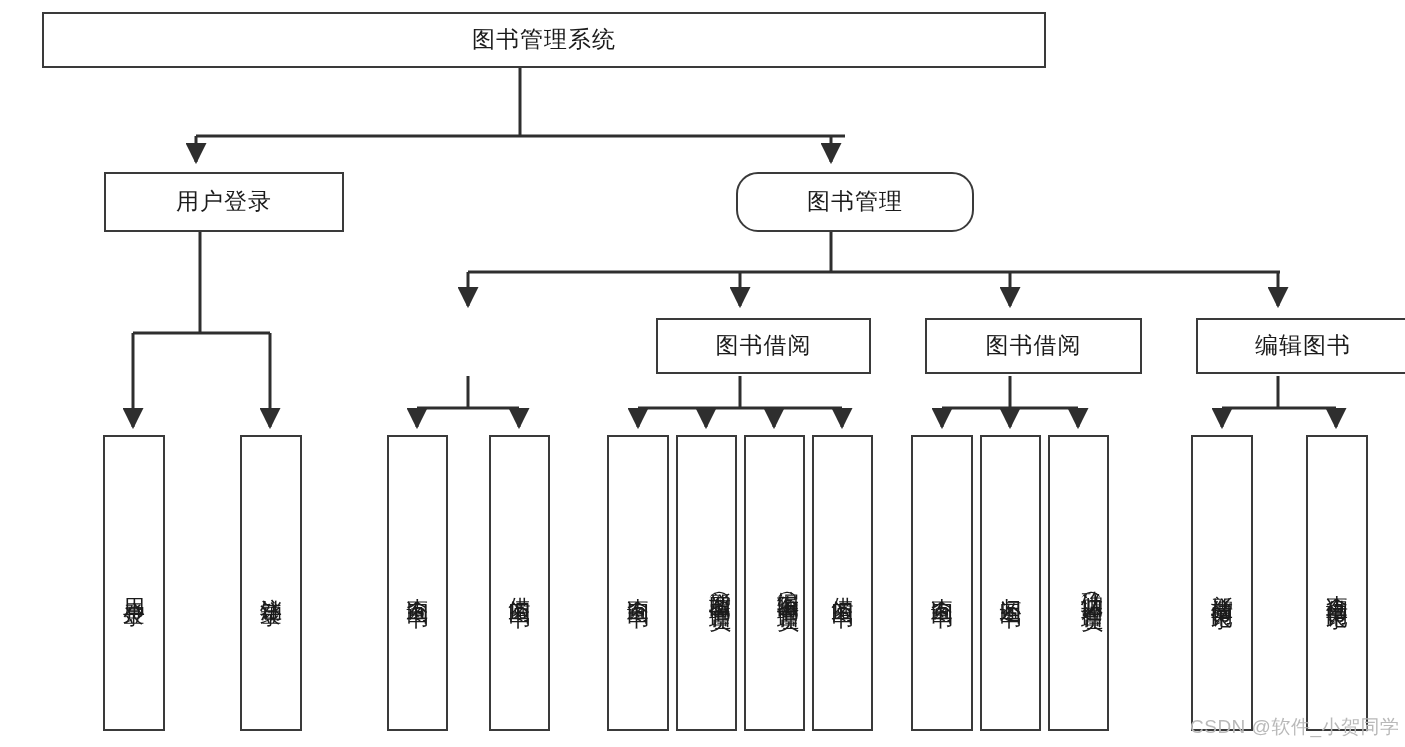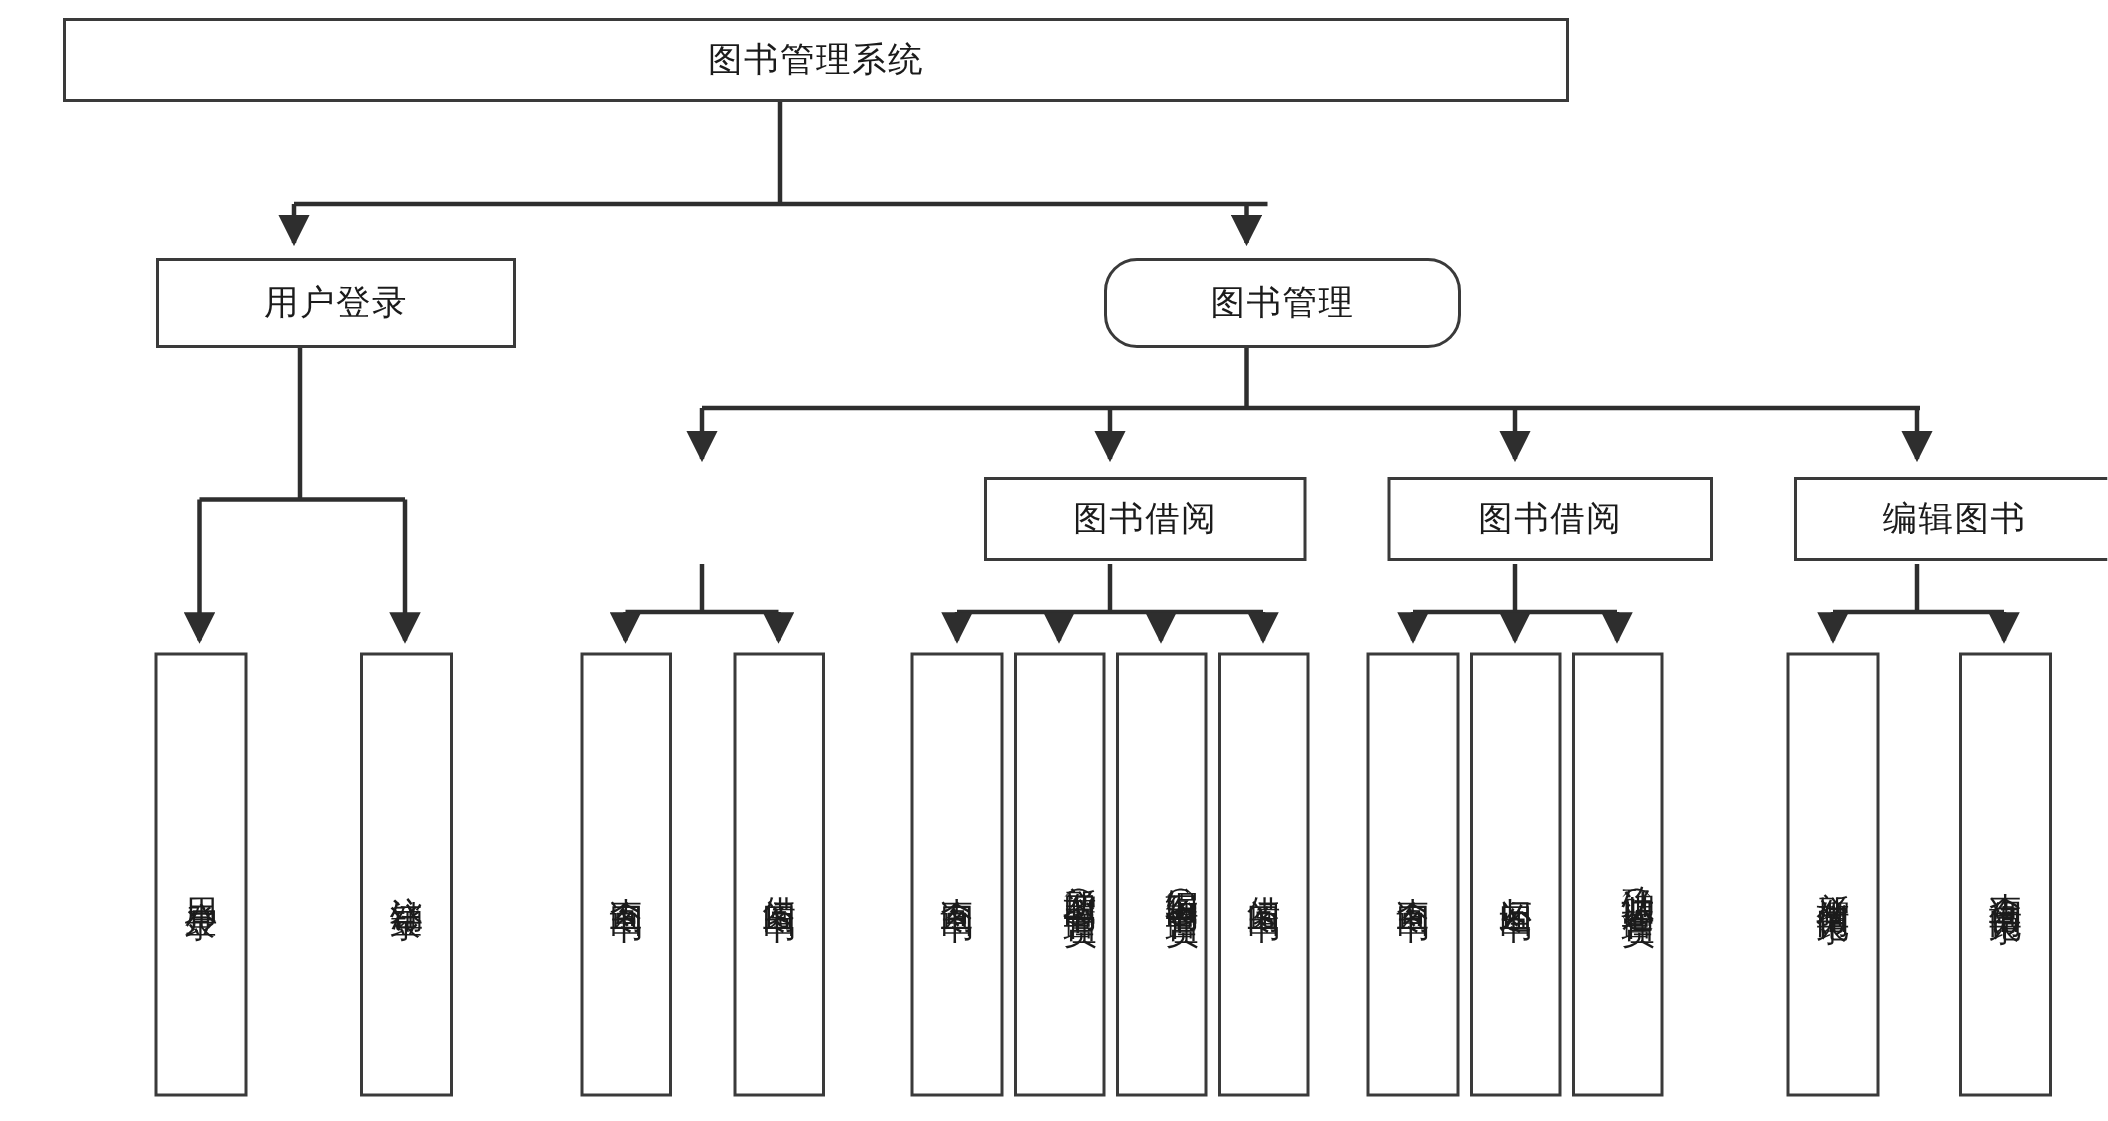--- a/index.html
+++ b/index.html
@@ -182,14 +182,15 @@
     <span class="vlabel">确认归还（管理员）</span>
   </div>
 
   <div class="node vert centered" style="left:1191px; top:435px; width:62px; height:296px;">
     <span class="vlabel">新增借阅记录</span>
   </div>
   <div class="node vert centered" style="left:1306px; top:435px; width:62px; height:296px;">
     <span class="vlabel">查询借阅记录</span>
   </div>
 
+  <div class="watermark" style="left:1190px; top:714px;">CSDN @软件_小贺同学</div>
 
 </div>
 
 </body></html>

